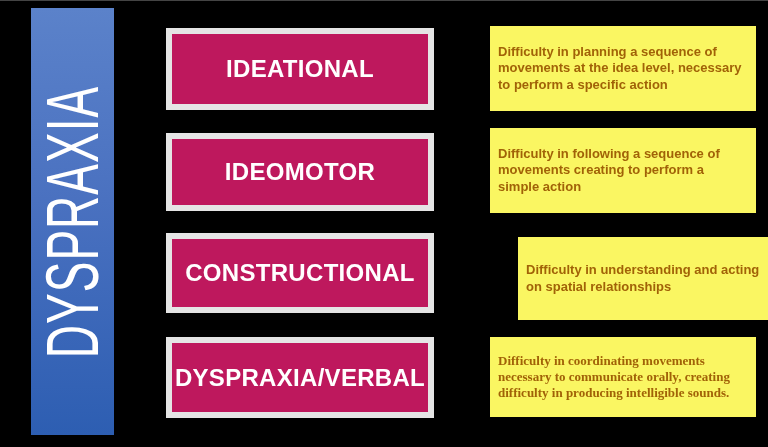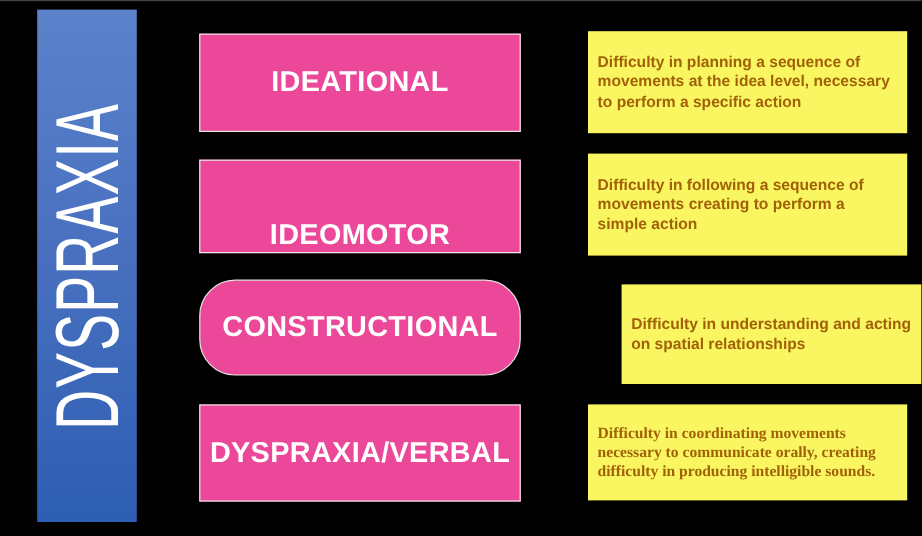--- a/index.html
+++ b/index.html
@@ -25,44 +25,44 @@
     font-size:46px;
     font-weight:400;
     letter-spacing:1px;
     white-space:nowrap;
     transform:rotate(-90deg) scaleY(1.62);
     transform-origin:center center;
   }
   
   .cat{
     position:absolute;left:166px;width:268px;
-    background:#ec4899;
-    border:1px solid #e5e5e5;
+    background:#be185d;
+    border:6px solid #e5e5e5;
     box-sizing:border-box;
     display:flex;align-items:center;justify-content:center;
   }
   .cat .lbl{
     color:#ffffff;font-weight:700;font-size:24px;letter-spacing:0.3px;
     white-space:nowrap;
   }
   
   .desc{
     position:absolute;left:490px;width:266px;
     background:#faf662;
     box-sizing:border-box;
     display:flex;align-items:center;justify-content:center;
     padding:4px 8px;
   }
   .desc .txt{
     color:#a16207;font-weight:700;font-size:13px;line-height:1.25;
   }
   
   .cat.r1{top:28px;height:82px;}
-  .cat.r2{top:133px;height:78px;align-items:flex-end;}
-  .cat.r3{top:233px;height:80px;border-radius:30px;}
+  .cat.r2{top:133px;height:78px;}
+  .cat.r3{top:233px;height:80px;}
   .cat.r4{top:337px;height:81px;}
   .desc.r1{top:26px;height:85px;}
   .desc.r2{top:128px;height:85px;}
   .desc.r3{top:237px;height:83px;margin-left:28px;}
   .desc.r4{top:337px;height:80px;font-family:Liberation Serif, serif;}
 </style>
 </head>
 <body>
 
 <div id="stage">

